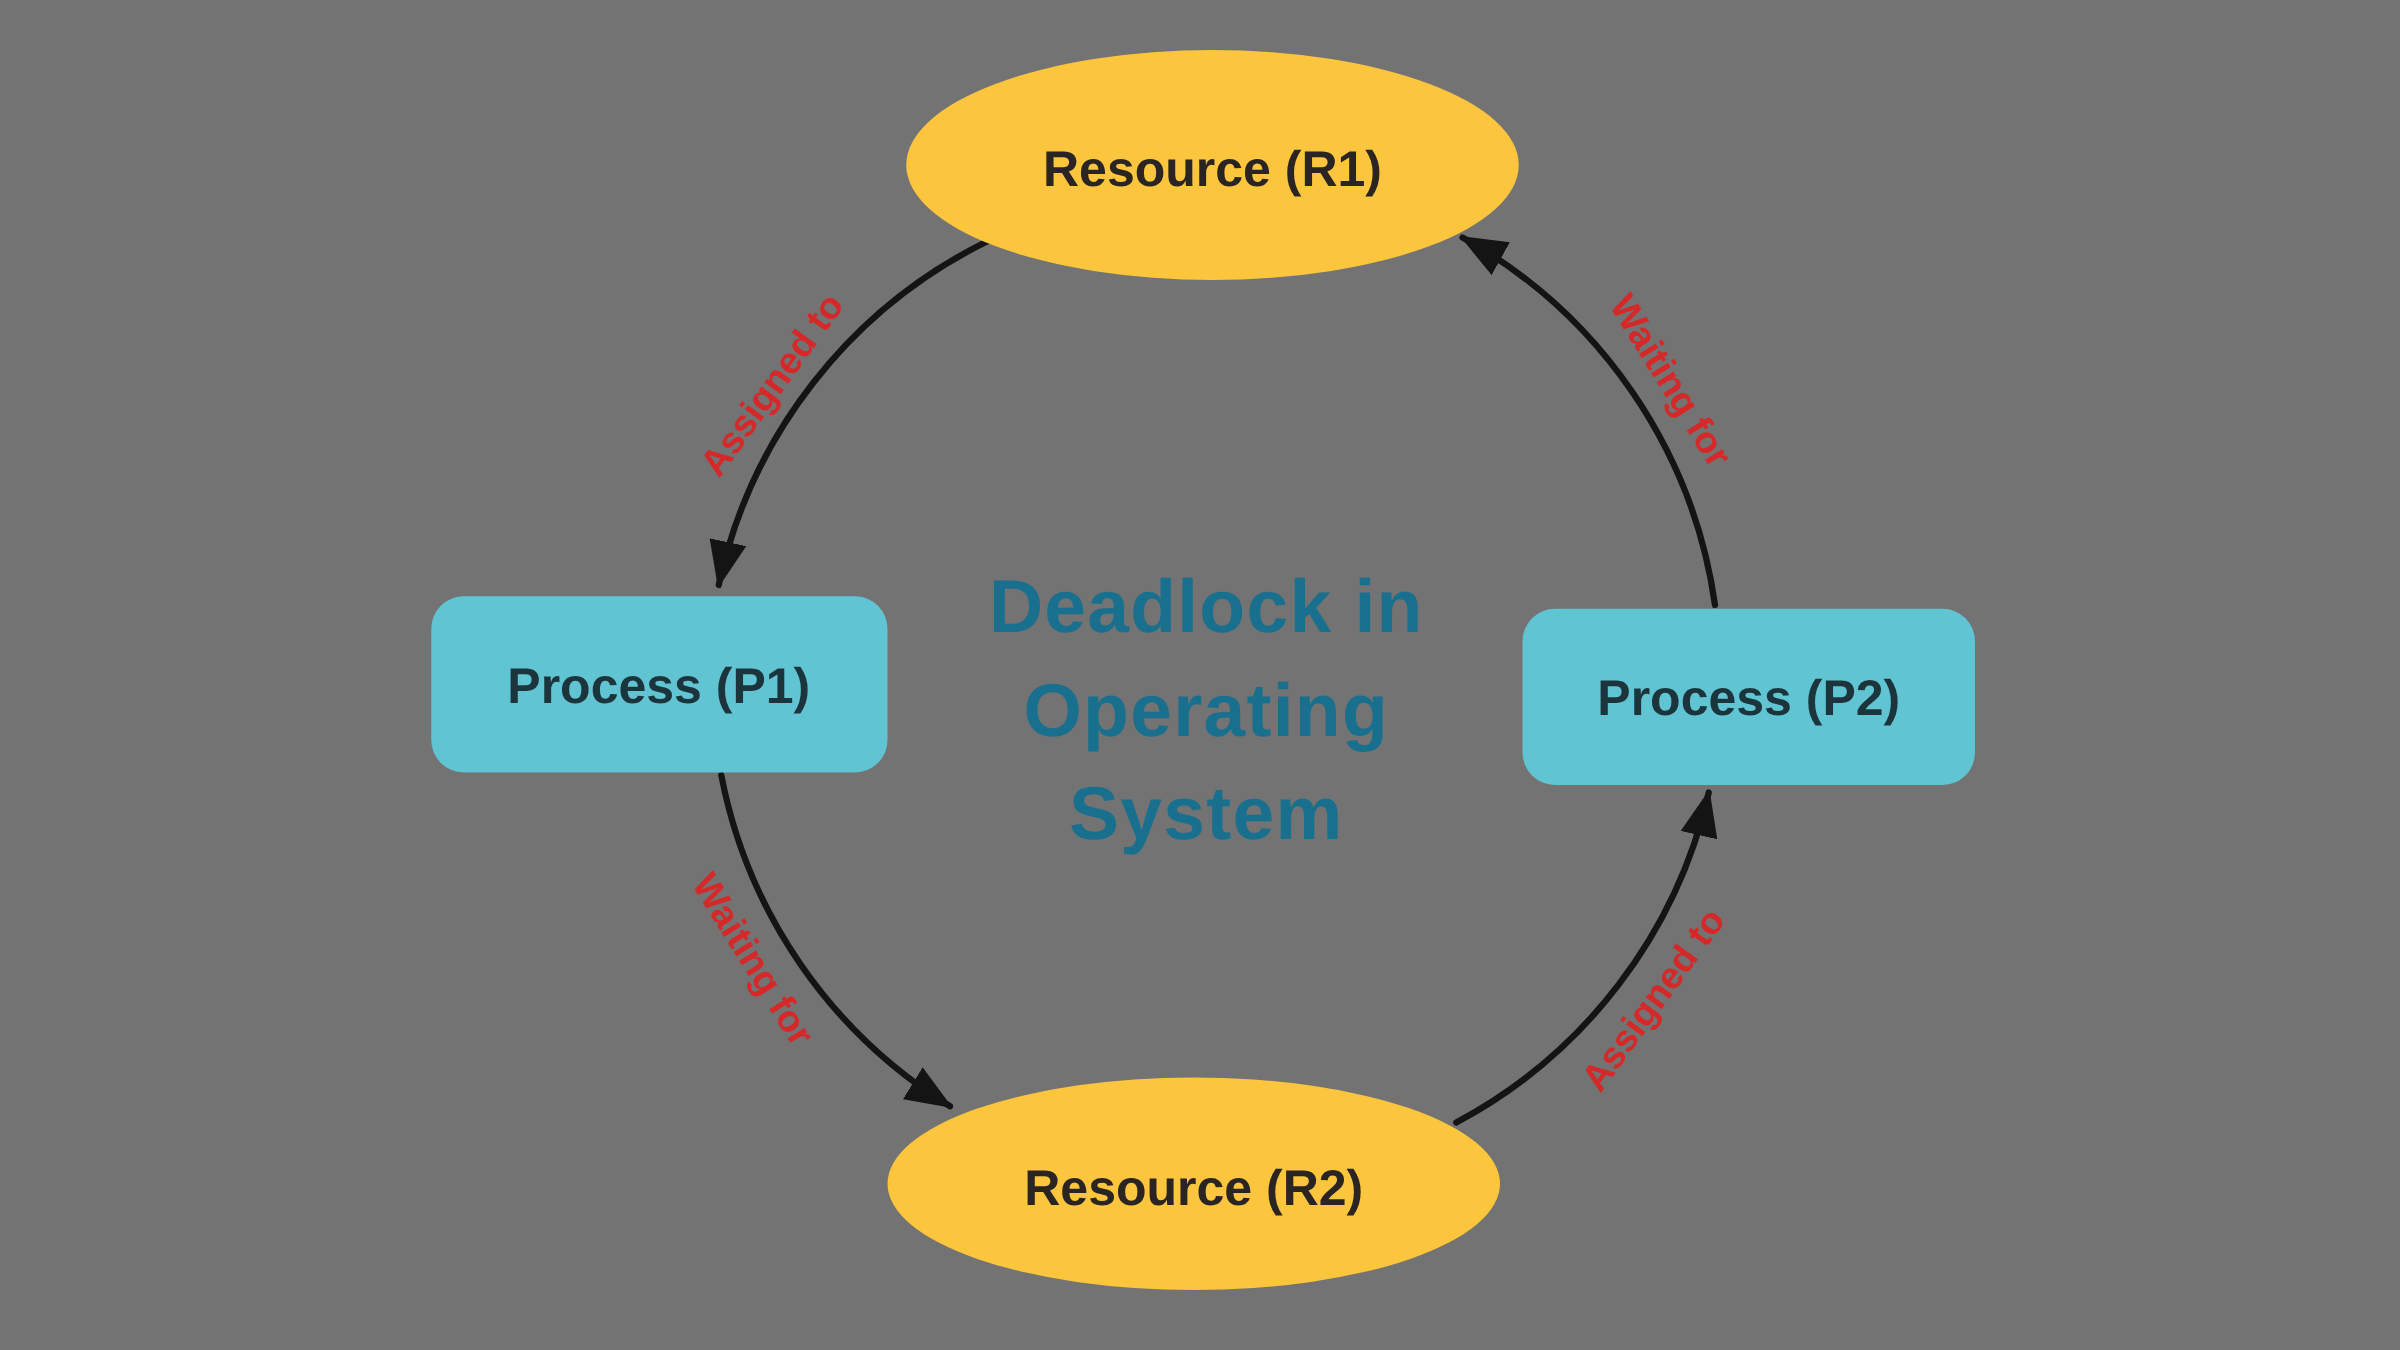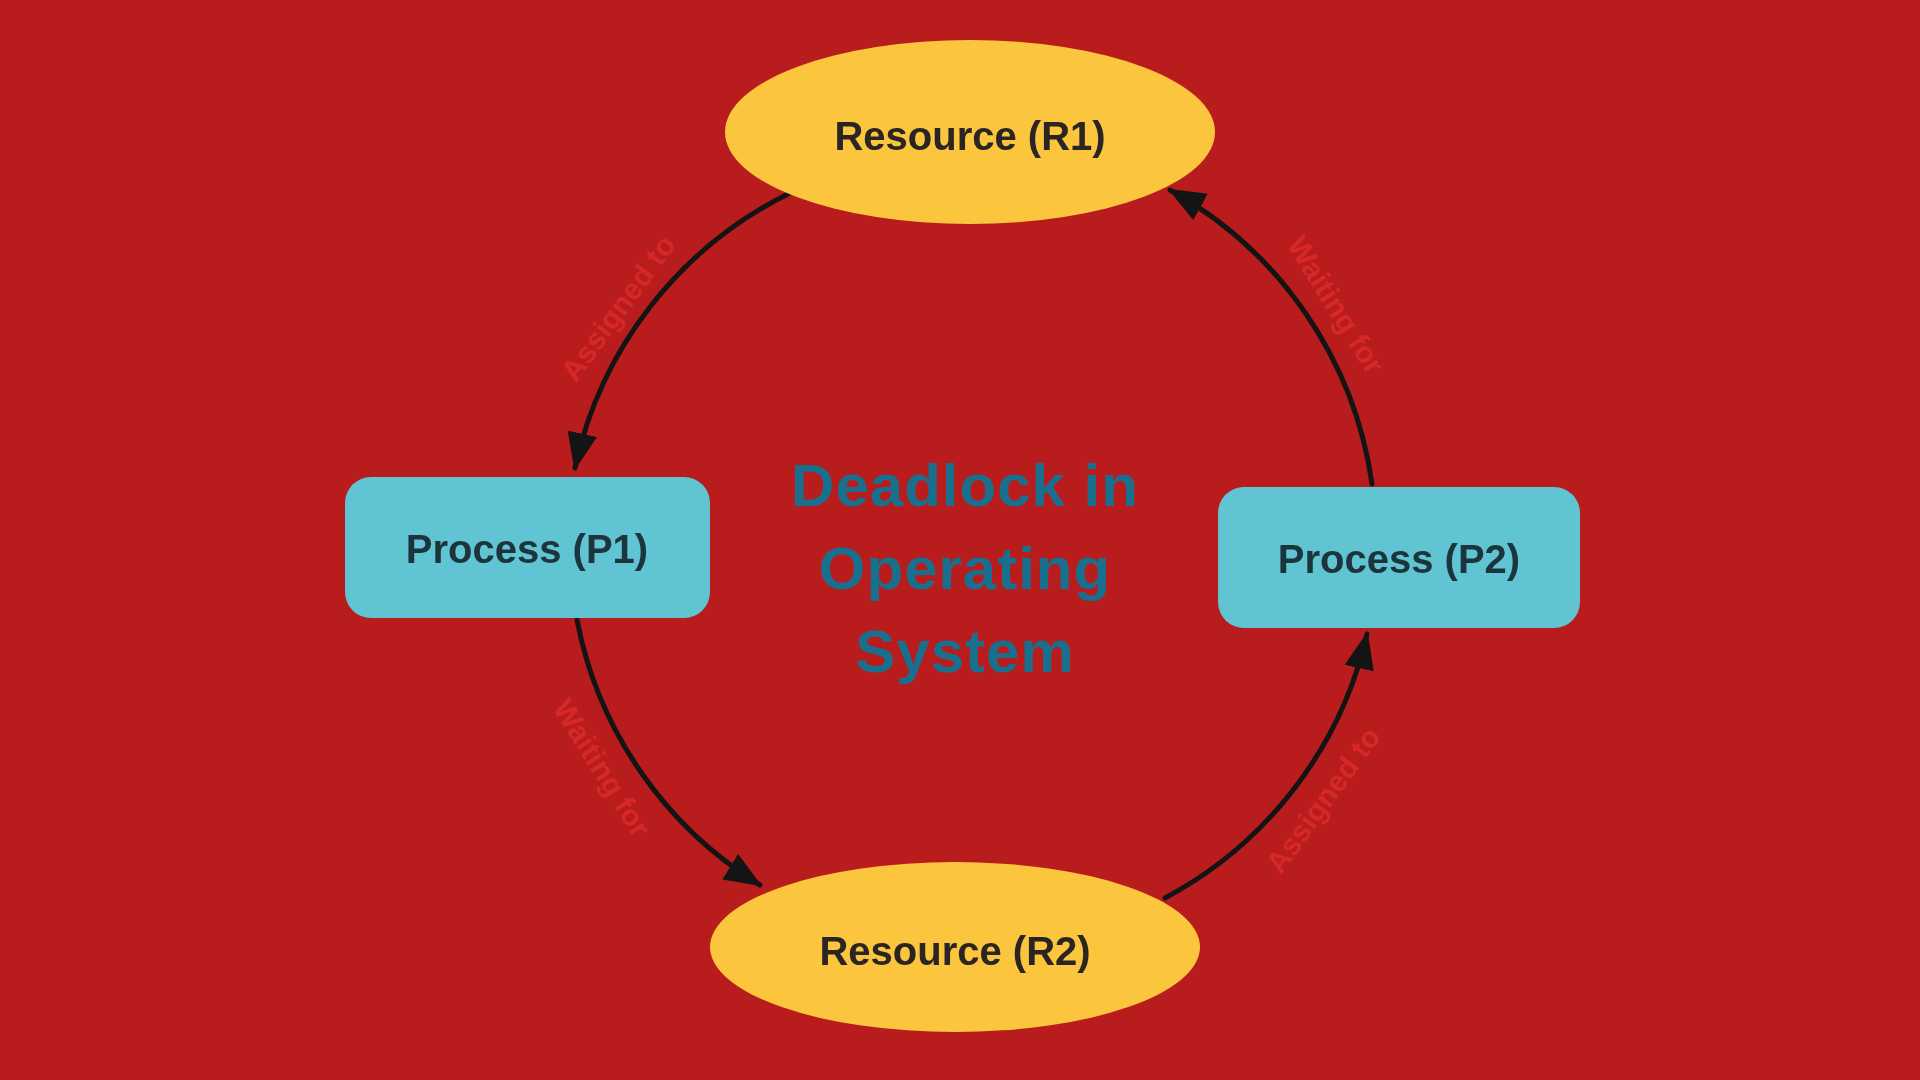--- a/index.html
+++ b/index.html
@@ -5,21 +5,21 @@
   html, body {
     margin: 0;
     padding: 0;
     background: #ffffff;
     font-family: "Liberation Sans", sans-serif;
   }
   .stage {
     position: relative;
     width: 1920px;
     height: 1080px;
-    background: #b91c1c;
+    background: #737373;
     overflow: hidden;
   }
   svg { display: block; width: 1920px; height: 1080px; }
 
   .edge {
     fill: none;
     stroke: var(--edge, #141414);
     stroke-width: 5;
     stroke-linecap: round;
   }

